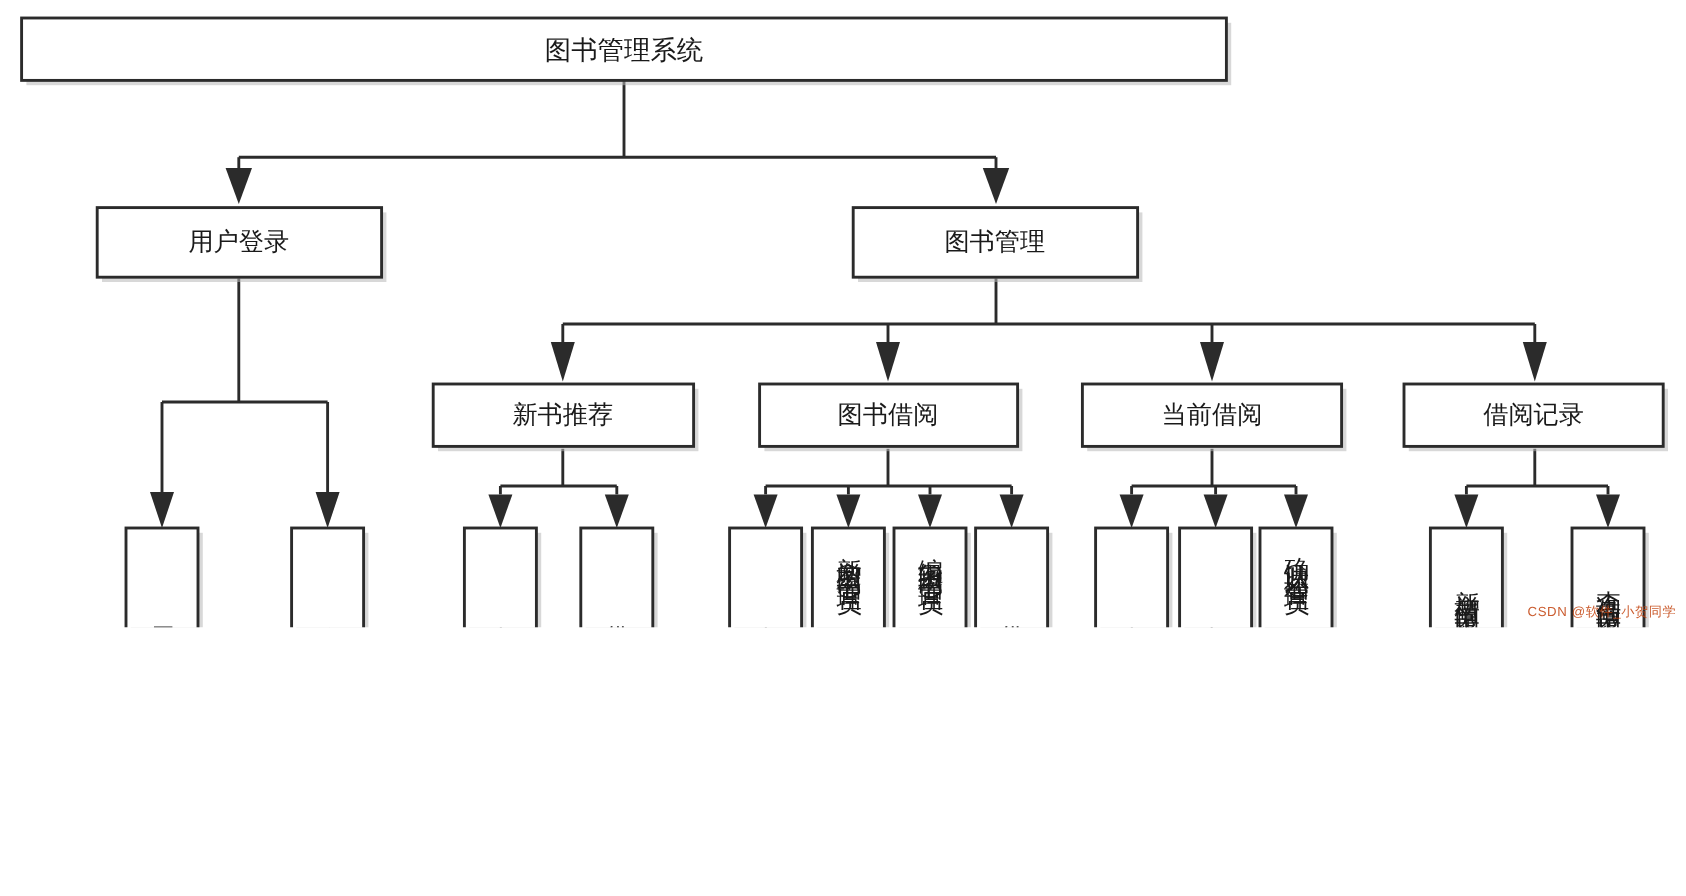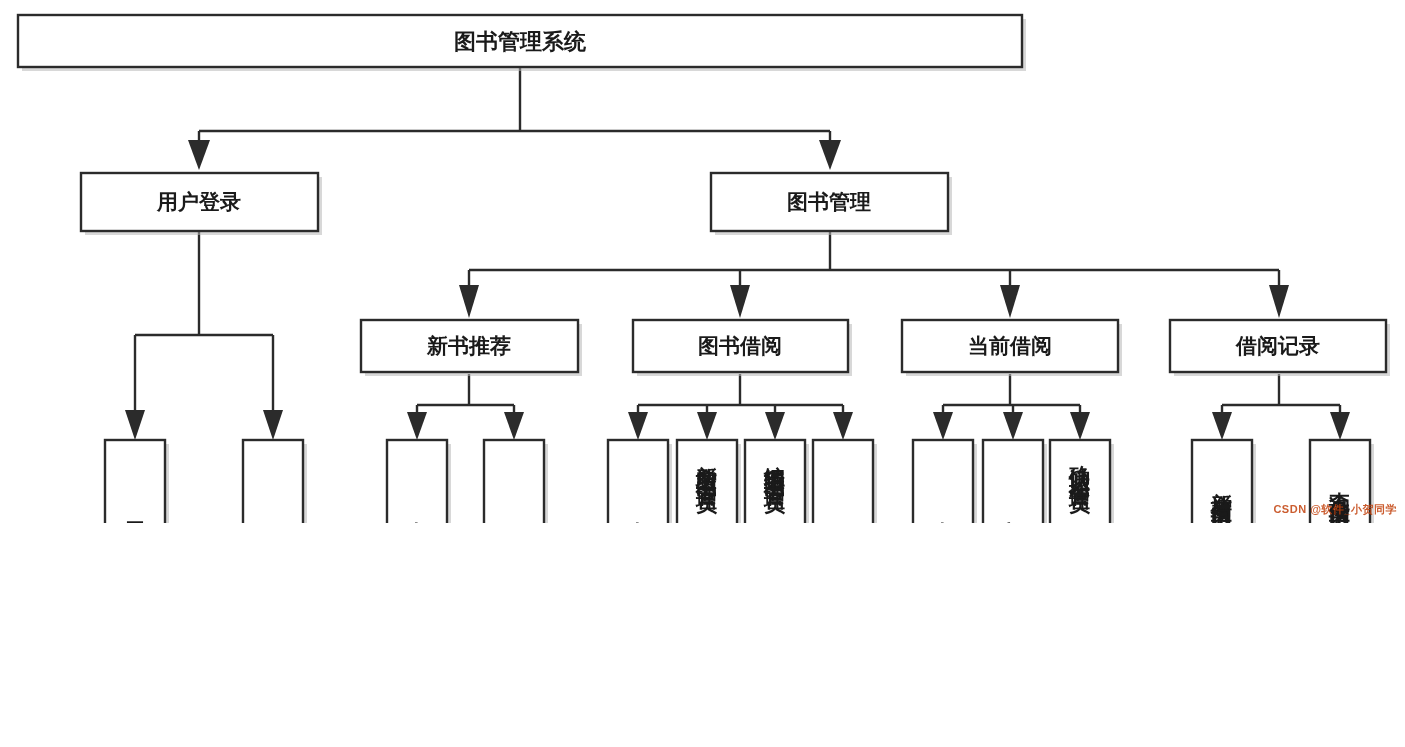--- a/index.html
+++ b/index.html
@@ -9,21 +9,20 @@
   }
   body {
     font-family: "Liberation Sans", "DejaVu Sans", sans-serif;
   }
   #diagram-root {
     position: relative;
     width: 1405px;
     height: 523px;
     background: #ffffff;
     overflow: hidden;
-    font-weight: bold;
   }
   svg.diagram-canvas {
     position: absolute;
     left: 0;
     top: 0;
     width: 1405px;
     height: 747px;
   }
   .node-box {
     fill: #ffffff;

